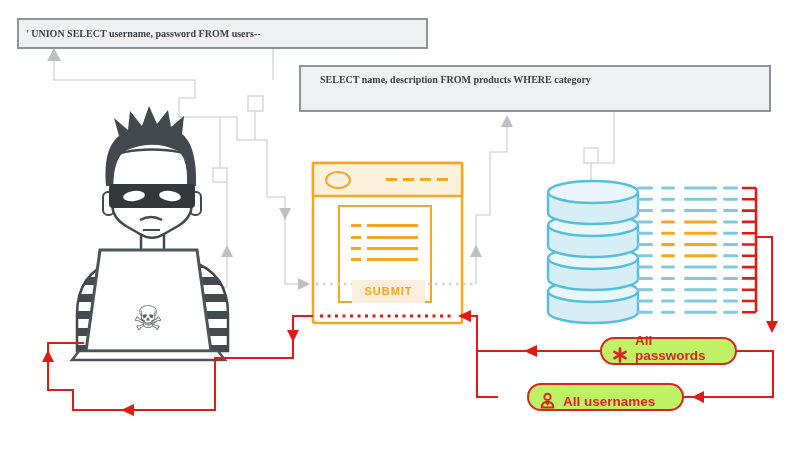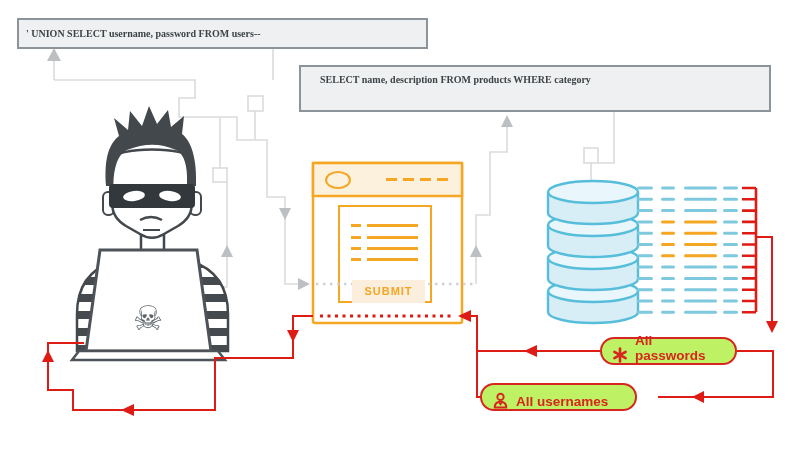--- a/index.html
+++ b/index.html
@@ -11,21 +11,21 @@
              font-size:10px;box-sizing:border-box;}
   .query-box.one{left:17px;top:18px;width:411px;height:31px;line-height:27px;padding-left:7px;}
   .query-box.two{left:299px;top:65px;width:472px;height:47px;padding:3px 0 0 19px;line-height:20px;}
   .submit-btn{position:absolute;left:352px;top:280px;width:73px;height:23px;
               background:#fbeedc;color:#f5a623;font-weight:bold;font-size:11px;
               letter-spacing:1px;text-align:center;line-height:23px;box-sizing:border-box;}
   .pill{position:absolute;height:28px;border:2px solid #d7261f;border-radius:15px;
         background:#bef264;display:flex;align-items:flex-end;gap:7px;padding:0 10px;
         box-sizing:border-box;color:#d7261f;font-weight:bold;font-size:13.5px;}
   .pill.passwords{left:600px;top:337px;width:137px;}
-  .pill.usernames{left:480px;top:383px;width:157px;}
+  .pill.usernames{left:527px;top:383px;width:157px;}
   .pill svg{flex:0 0 auto;}
 </style>
 </head>
 <body>
 
 <div class="stage">
 
   <svg class="art" width="800" height="451" viewBox="0 0 800 451">
     <defs>
       <pattern id="stripes" width="12" height="17" patternUnits="userSpaceOnUse">

